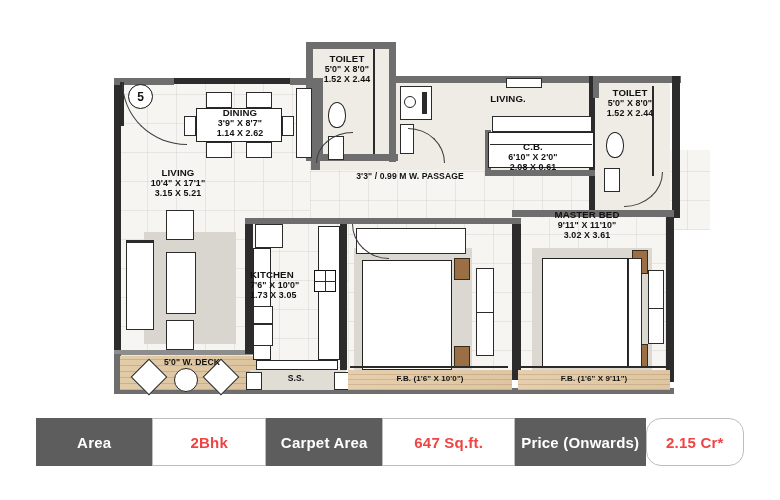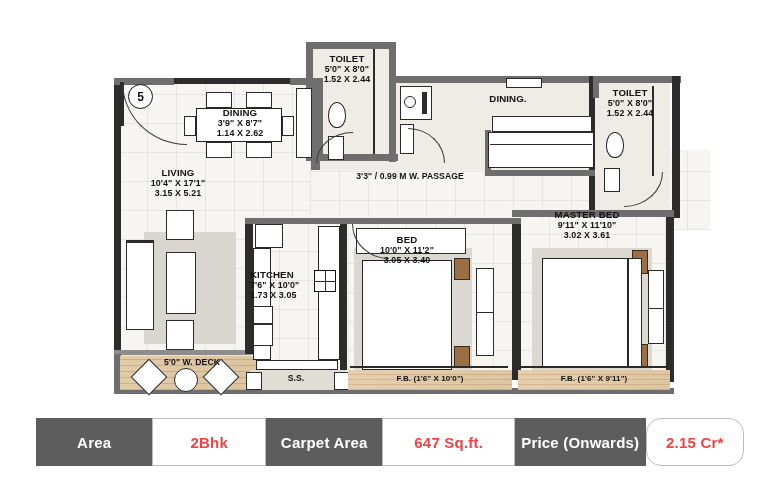--- a/index.html
+++ b/index.html
@@ -213,39 +213,39 @@
     <div class="l3">1.52 X 2.44</div>
   </div>
 
   <div class="lab" style="left:488px;top:68px;width:84px;">
     <div class="l1">TOILET</div>
     <div class="l2">5'0" X 8'0"</div>
     <div class="l3">1.52 X 2.44</div>
   </div>
 
   <div class="lab lab-sm" style="left:368px;top:74px;width:80px;">
-    <div class="l1">DINING.</div>
-  </div>
-
+    <div class="l1">LIVING.</div>
+  </div>
+
+  <div class="lab" style="left:378px;top:122px;width:110px;">
+    <div class="l1">C.B.</div>
+    <div class="l2">6'10" X 2'0"</div>
+    <div class="l3">2.08 X 0.61</div>
+  </div>
 
   <div class="lab lab-sm" style="left:214px;top:152px;width:192px;">
     <div>3'3" / 0.99 M W. PASSAGE</div>
   </div>
 
   <div class="lab" style="left:150px;top:250px;width:98px;text-align:left;">
     <div class="l1">KITCHEN</div>
     <div class="l2">7'6" X 10'0"</div>
     <div class="l3">1.73 X 3.05</div>
   </div>
 
-  <div class="lab" style="left:252px;top:215px;width:110px;">
-    <div class="l1">BED</div>
-    <div class="l2">10'0" X 11'2"</div>
-    <div class="l3">3.05 X 3.40</div>
-  </div>
 
   <div class="lab" style="left:420px;top:190px;width:134px;">
     <div class="l1">MASTER BED</div>
     <div class="l2">9'11" X 11'10"</div>
     <div class="l3">3.02 X 3.61</div>
   </div>
 
   <div class="lab lab-sm" style="left:40px;top:338px;width:104px;">
     <div>5'0" W. DECK</div>
   </div>

